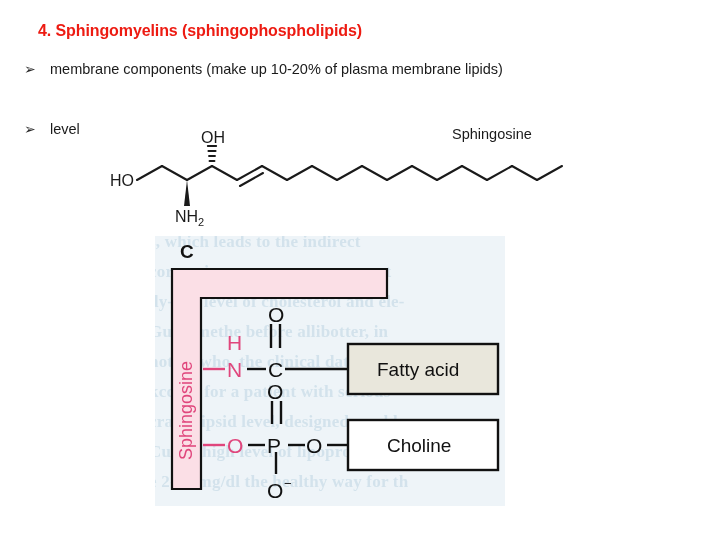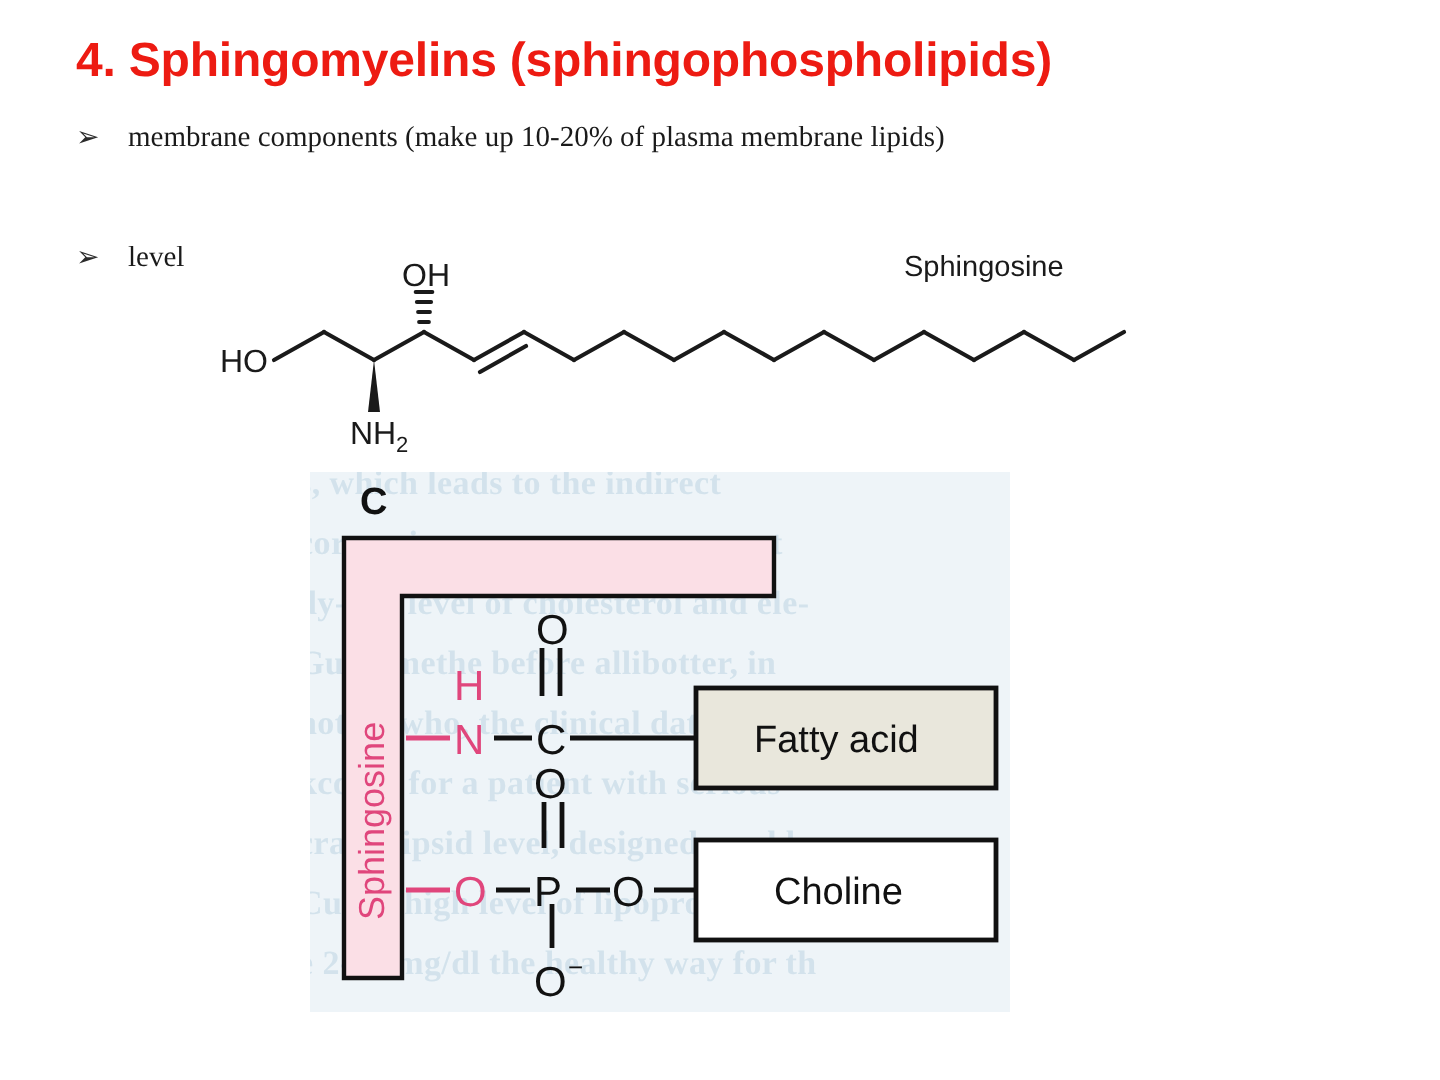--- a/index.html
+++ b/index.html
@@ -15,35 +15,34 @@
     position: relative;
   }
 
   
   #slide-title {
     position: absolute;
     left: 38px;
     top: 19px;
     width: 640px;
     color: #ED1B12;
-    font-size: 24px;
+    font-size: 16px;
     font-weight: bold;
     letter-spacing: -0.1px;
     line-height: 24px;
     white-space: nowrap;
   }
 
   .bullet-row {
     position: absolute;
-    left: 38px;
+    left: 24px;
     width: 600px;
     font-size: 14.5px;
     line-height: 19px;
     color: #1a1a1a;
-    font-family: Liberation Serif, serif;
   }
   #bullet-1 { top: 60px; }
   #bullet-2 { top: 120px; }
 
   .bullet-marker {
     display: inline-block;
     width: 26px;
     color: #2b2b2b;
     font-size: 14px;
     vertical-align: top;

